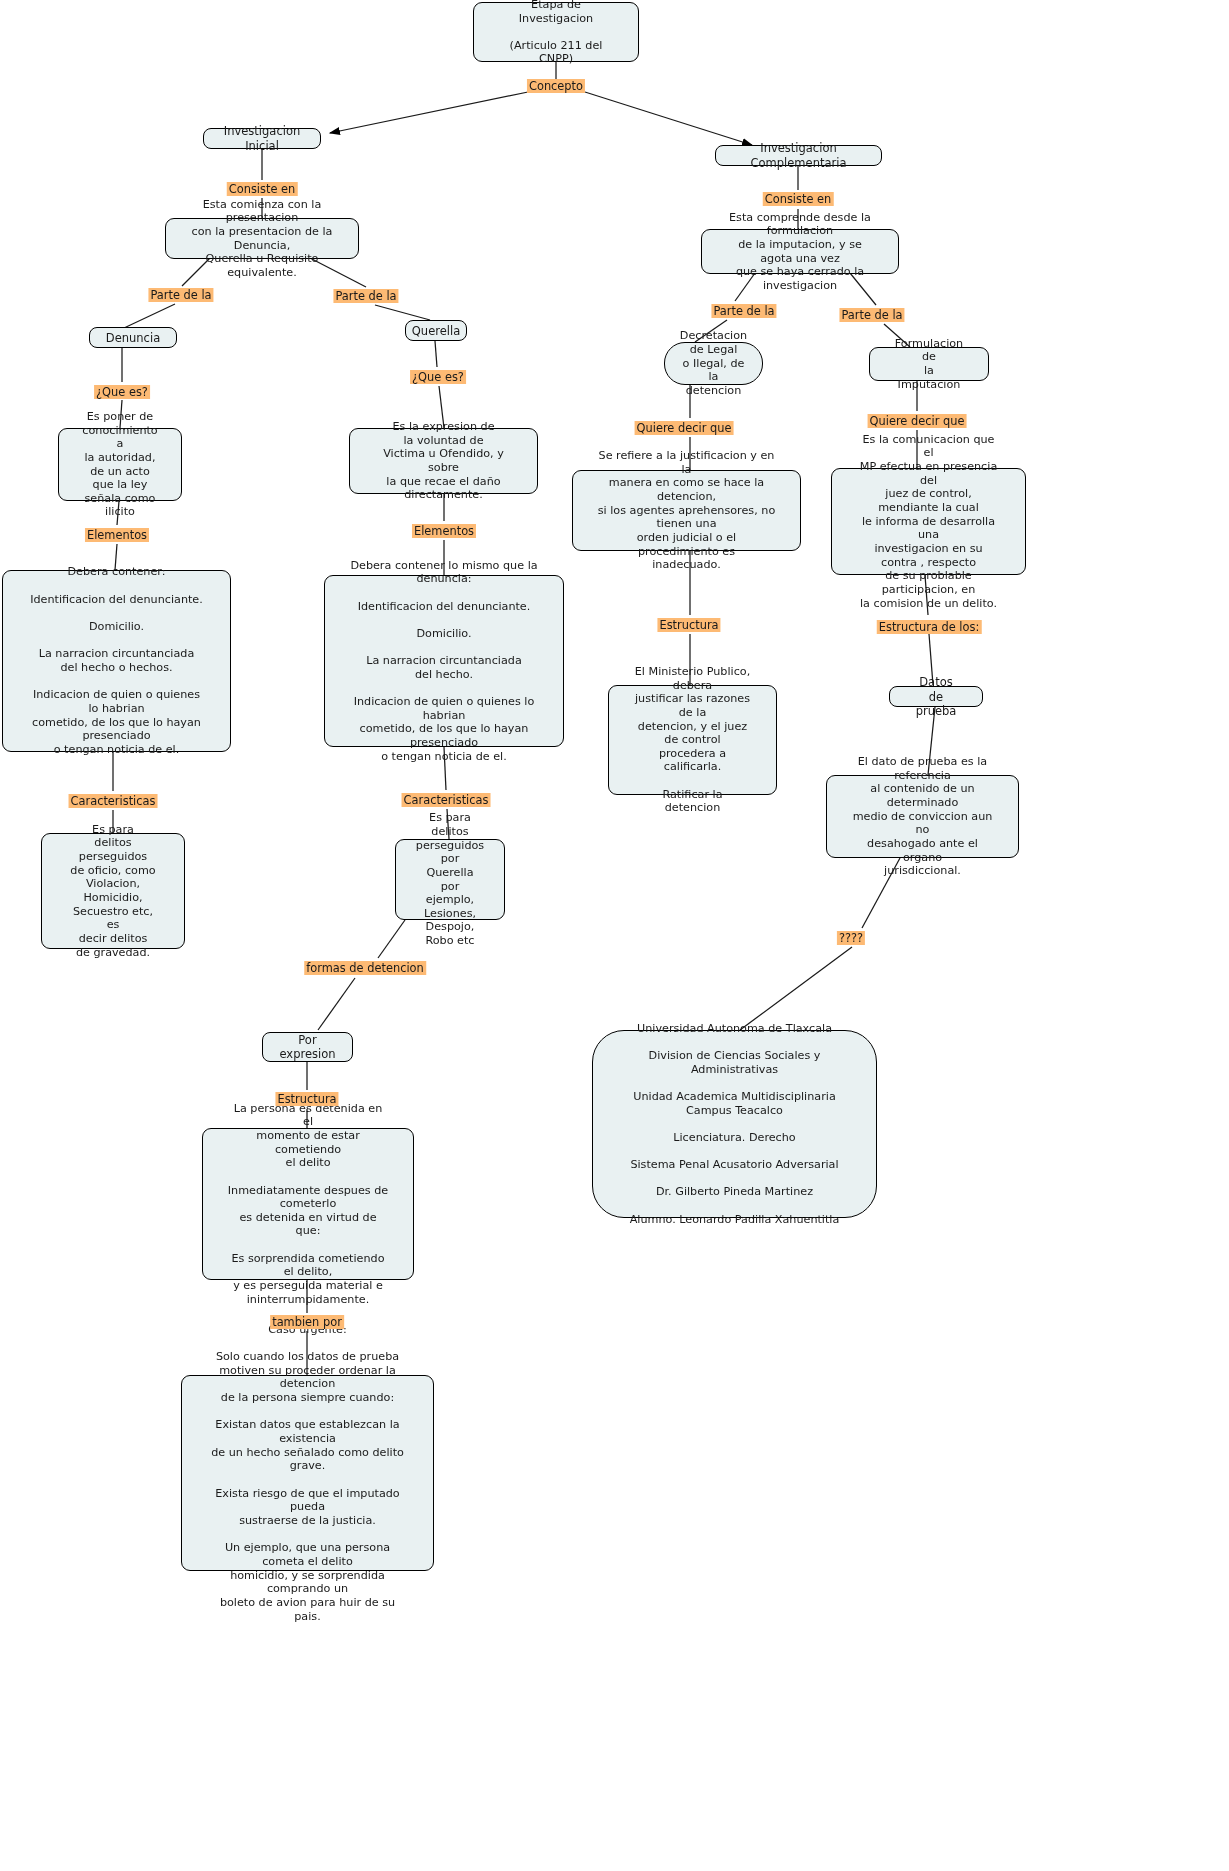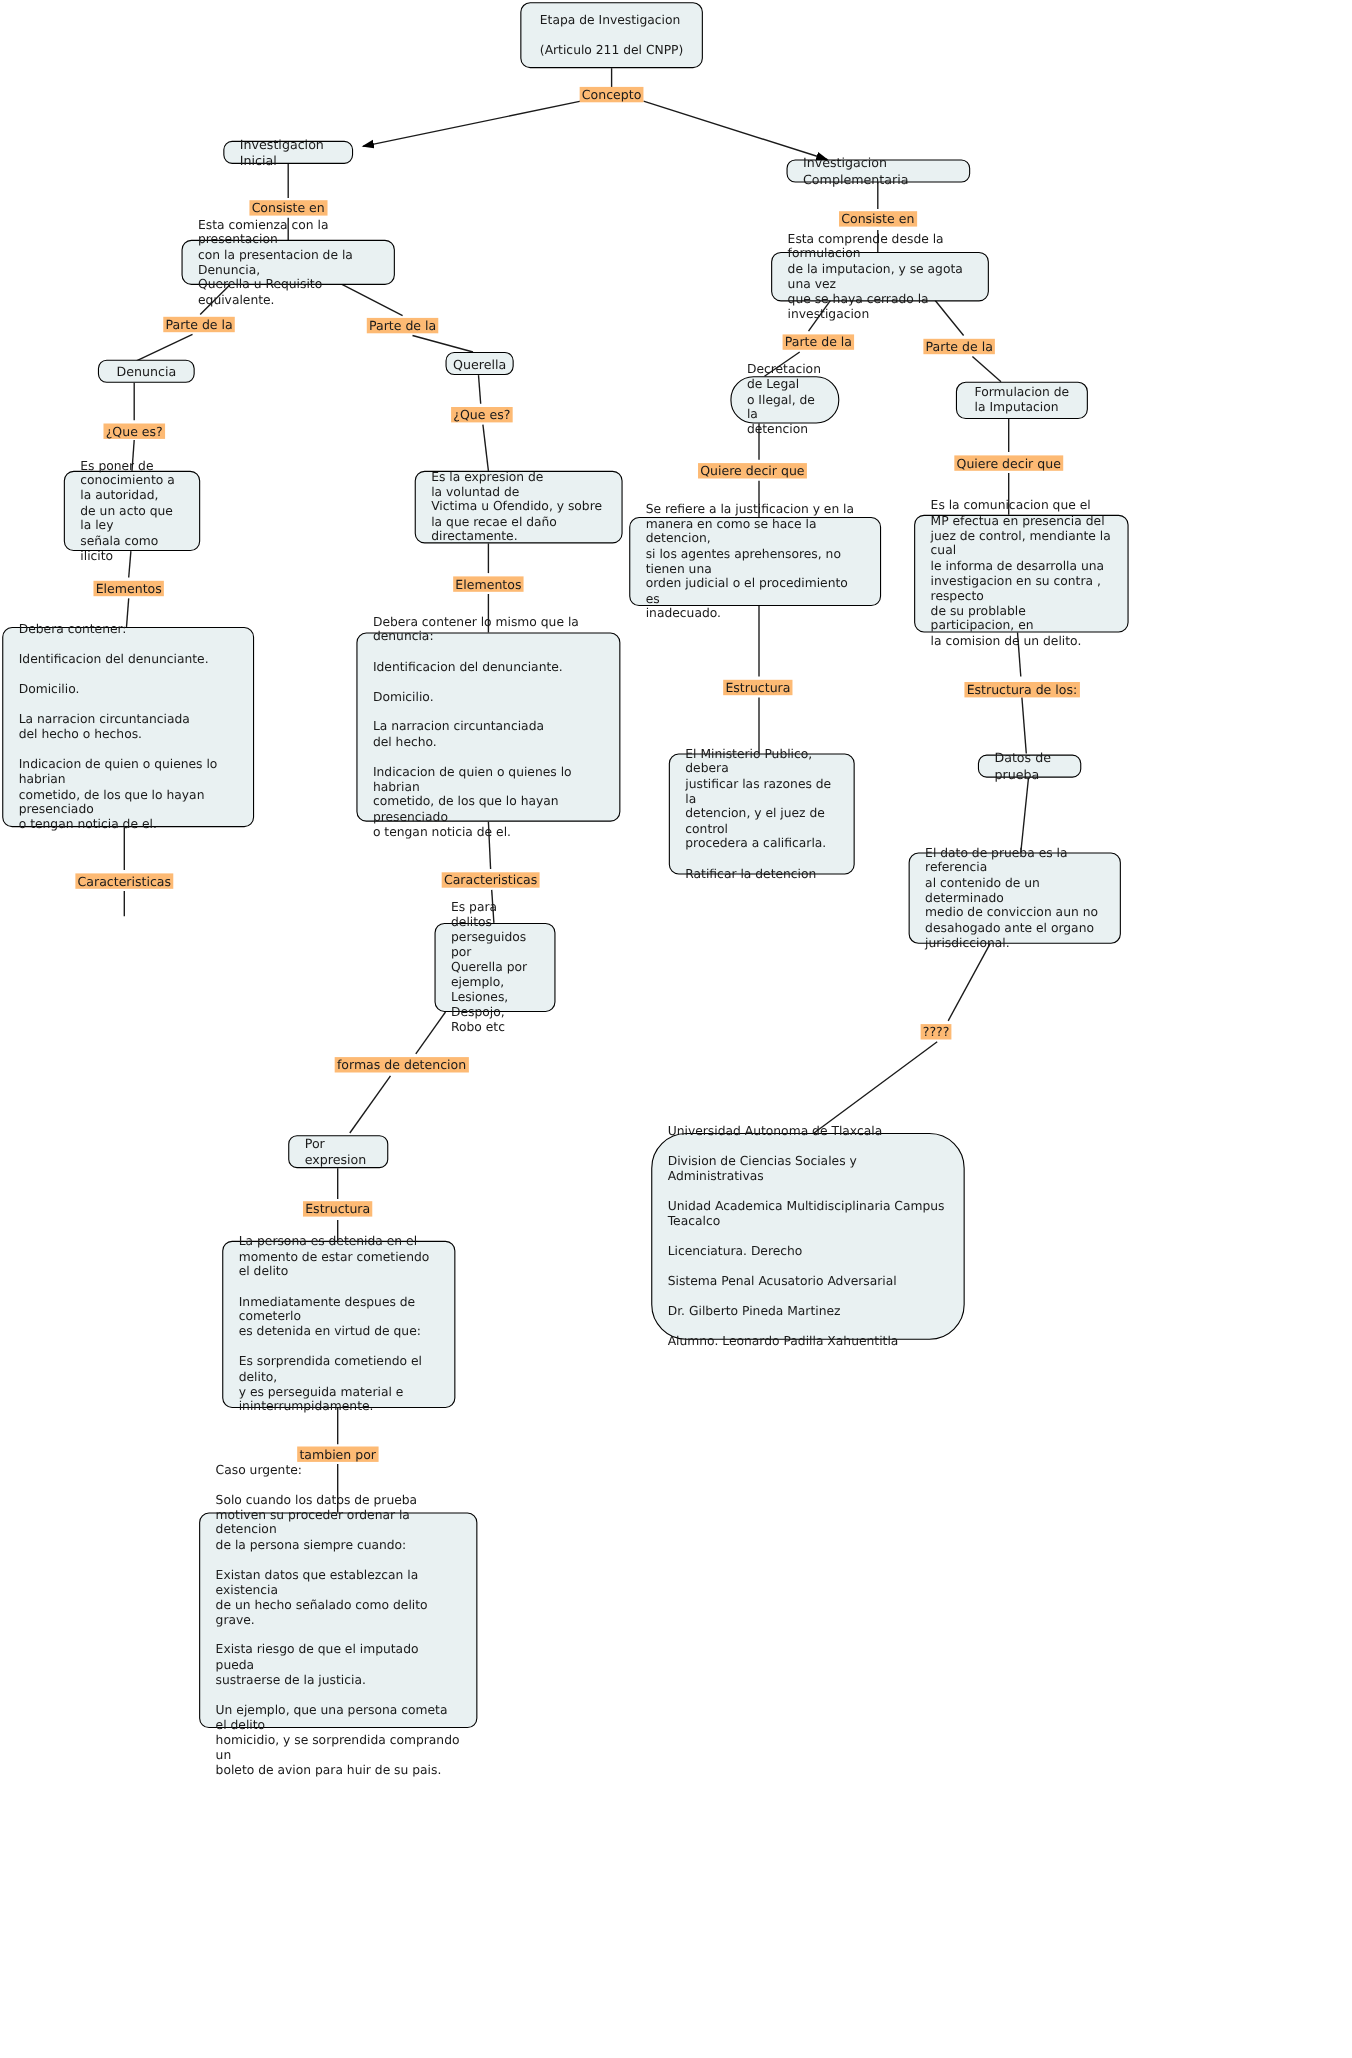--- a/index.html
+++ b/index.html
@@ -25,23 +25,24 @@
   .node {
     position: absolute;
     box-sizing: border-box;
     background: #e9f1f2;
     border: 1px solid #000000;
     border-radius: 9px;
     color: #1a1a1a;
     display: flex;
     align-items: center;
     justify-content: center;
+    text-align: center;
     line-height: 1.22;
     font-size: 11.2px;
-    padding: 5px 14px;
+    padding: 5px 24px;
     white-space: pre-line;
   }
   .node.small {
     font-size: 11.5px;
     border-radius: 8px;
   }
   .linklabel {
     position: absolute;
     font-size: 11.4px;
     color: #1a1a1a;
@@ -161,21 +162,21 @@
 
   <div class="node" style="left:869px; top:347px; width:120px; height:34px;">Formulacion de
 la Imputacion</div>
 
   <div class="node" style="left:58px; top:428px; width:124px; height:73px;">Es poner de
 conocimiento a
 la autoridad,
 de un acto que la ley
 señala como ilicito</div>
 
-  <div class="node" style="left:349px; top:428px; width:189px; height:66px;margin-left:28px;">Es la expresion de
+  <div class="node" style="left:349px; top:428px; width:189px; height:66px;">Es la expresion de
 la voluntad de
 Victima u Ofendido, y sobre
 la que recae el daño directamente.</div>
 
   <div class="node" style="left:572px; top:470px; width:229px; height:81px;">Se refiere a la justificacion y en la
 manera en como se hace la detencion,
 si los agentes aprehensores, no tienen una
 orden judicial o el procedimiento es
 inadecuado.</div>
 
@@ -221,20 +222,28 @@
 Ratificar la detencion</div>
 
   <div class="node small" style="left:889px; top:686px; width:94px; height:21px;">Datos de prueba</div>
 
   <div class="node" style="left:826px; top:775px; width:193px; height:83px;">El dato de prueba es la referencia
 al contenido de un determinado
 medio de conviccion aun no
 desahogado ante el organo
 jurisdiccional.</div>
 
+  <div class="node" style="left:41px; top:833px; width:144px; height:116px;">Es para
+delitos perseguidos
+de oficio, como
+Violacion,
+Homicidio, Secuestro etc,
+es
+decir delitos
+de gravedad.</div>
 
   <div class="node" style="left:395px; top:839px; width:110px; height:81px;">Es para delitos
 perseguidos por
 Querella por
 ejemplo, Lesiones,
 Despojo, Robo etc</div>
 
   <div class="node small" style="left:262px; top:1032px; width:91px; height:30px;">Por expresion</div>
 
   <div class="node" style="left:202px; top:1128px; width:212px; height:152px;">La persona es detenida en el

